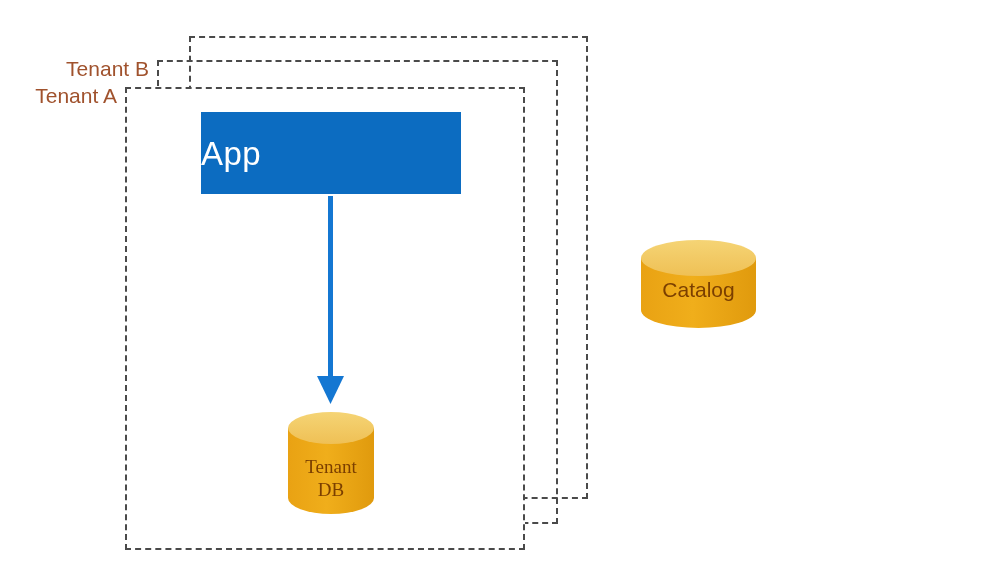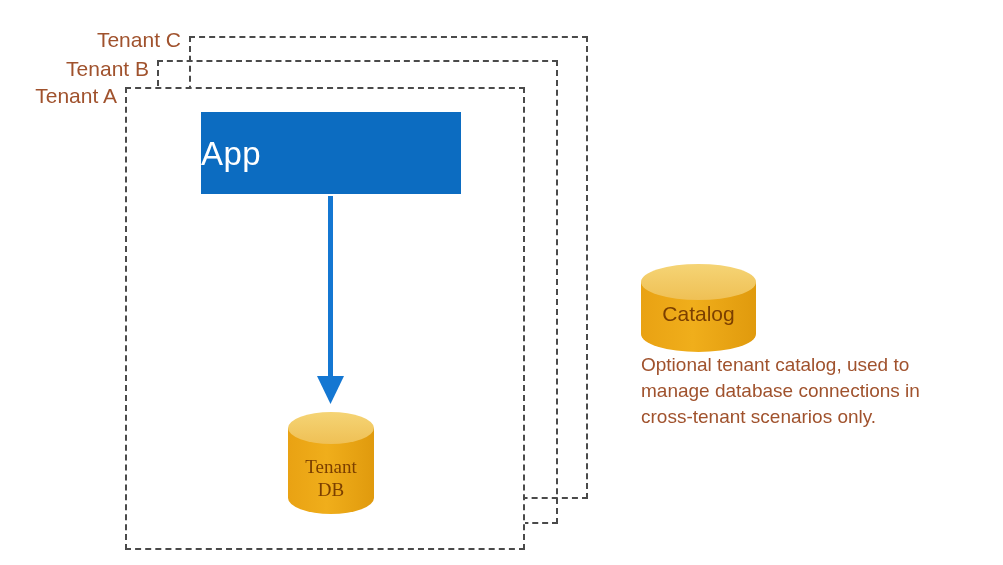--- a/index.html
+++ b/index.html
@@ -92,21 +92,21 @@
   }
 
   .cyl-tenant-db { left: 288px; top: 412px; width: 86px; height: 102px; }
   .cyl-tenant-db .cyl-label {
     top: 43px;
     font-size: 19px;
     line-height: 23px;
     font-family: Liberation Serif, serif;
   }
 
-  .cyl-catalog { left: 641px; top: 264px; width: 115px; height: 88px; }
+  .cyl-catalog { left: 641px; top: 240px; width: 115px; height: 88px; }
   .cyl-catalog .cyl-label {
     top: 38px;
     font-size: 21px;
     line-height: 24px;
   }
 
   
   .caption {
     position: absolute;
     left: 641px;
@@ -121,21 +121,20 @@
 <body>
 
 <div id="canvas">
 
   <div class="tenant-box c"></div>
 
   <div class="tenant-box b"></div>
 
   <div class="tenant-box a"></div>
 
-  <div class="tenant-label c">Tenant C</div>
   <div class="tenant-label a">Tenant A</div>
   <div class="tenant-label b">Tenant B</div>
 
   <div class="app-box">
     <span class="app-label">App</span>
   </div>
 
   <div class="arrow">
     <svg width="40" height="212" viewBox="0 0 40 212" xmlns="http://www.w3.org/2000/svg">
       <line x1="18.5" y1="0" x2="18.5" y2="188" stroke="#1477D2" stroke-width="5"></line>
@@ -175,15 +174,14 @@
           <stop offset="0%" stop-color="#F5D475"></stop>
           <stop offset="100%" stop-color="#EFC055"></stop>
         </linearGradient>
       </defs>
       <path d="M0,18 L0,70 A57.5,18 0 0,0 115,70 L115,18 Z" fill="url(#catBody)"></path>
       <ellipse cx="57.5" cy="18" rx="57.5" ry="18" fill="url(#catTop)"></ellipse>
     </svg>
     <div class="cyl-label">Catalog</div>
   </div>
 
-  <div class="caption">Optional tenant catalog, used to manage database connections in cross-tenant scenarios only.</div>
 
 </div>
 
 </body></html>

